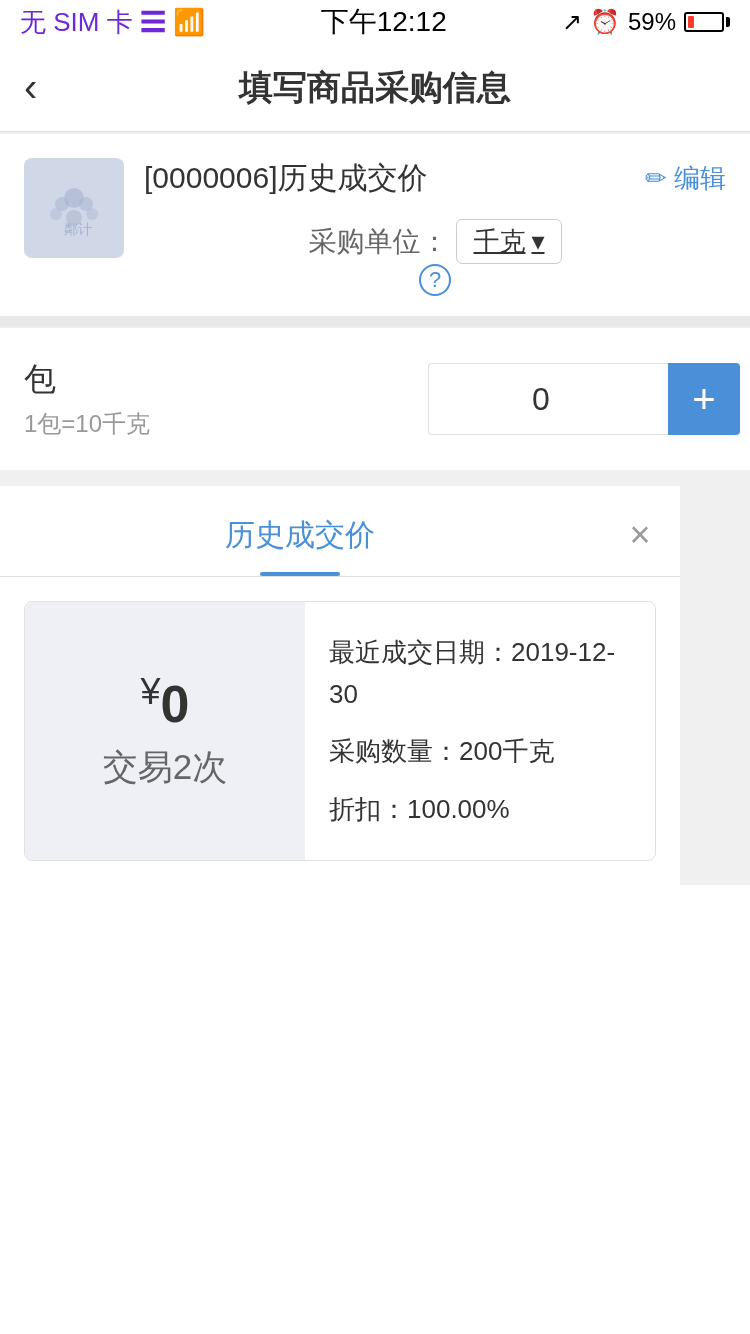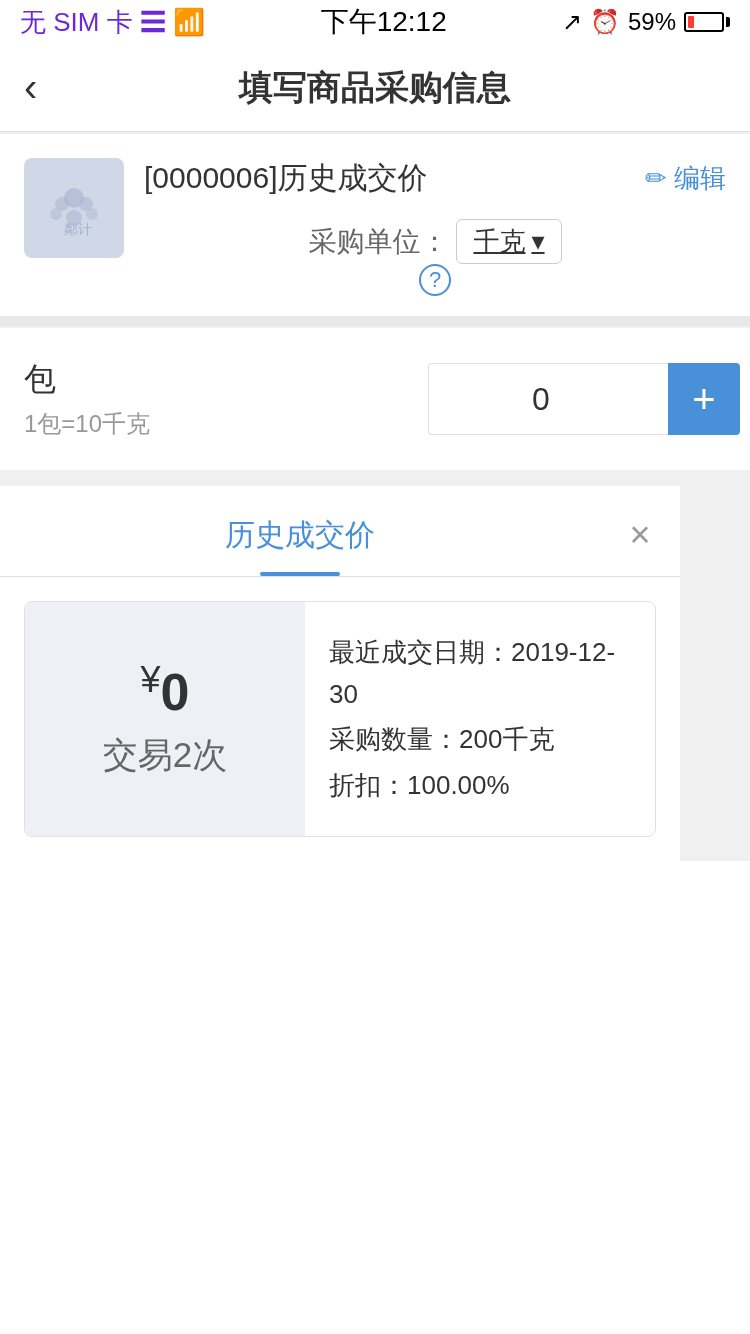--- a/index.html
+++ b/index.html
@@ -314,21 +314,21 @@
     .history-trades {
       font-size: 35px;
       color: #666;
       margin-top: 10px;
     }
     .history-right {
       flex: 1;
       padding: 30px 24px;
       display: flex;
       flex-direction: column;
-      gap: 4px;
+      gap: 16px;
       justify-content: space-between;
     }
     .history-detail-row {
       font-size: 26px;
       color: #333;
       line-height: 1.6;
     }
 
     
     .bottom-area {

